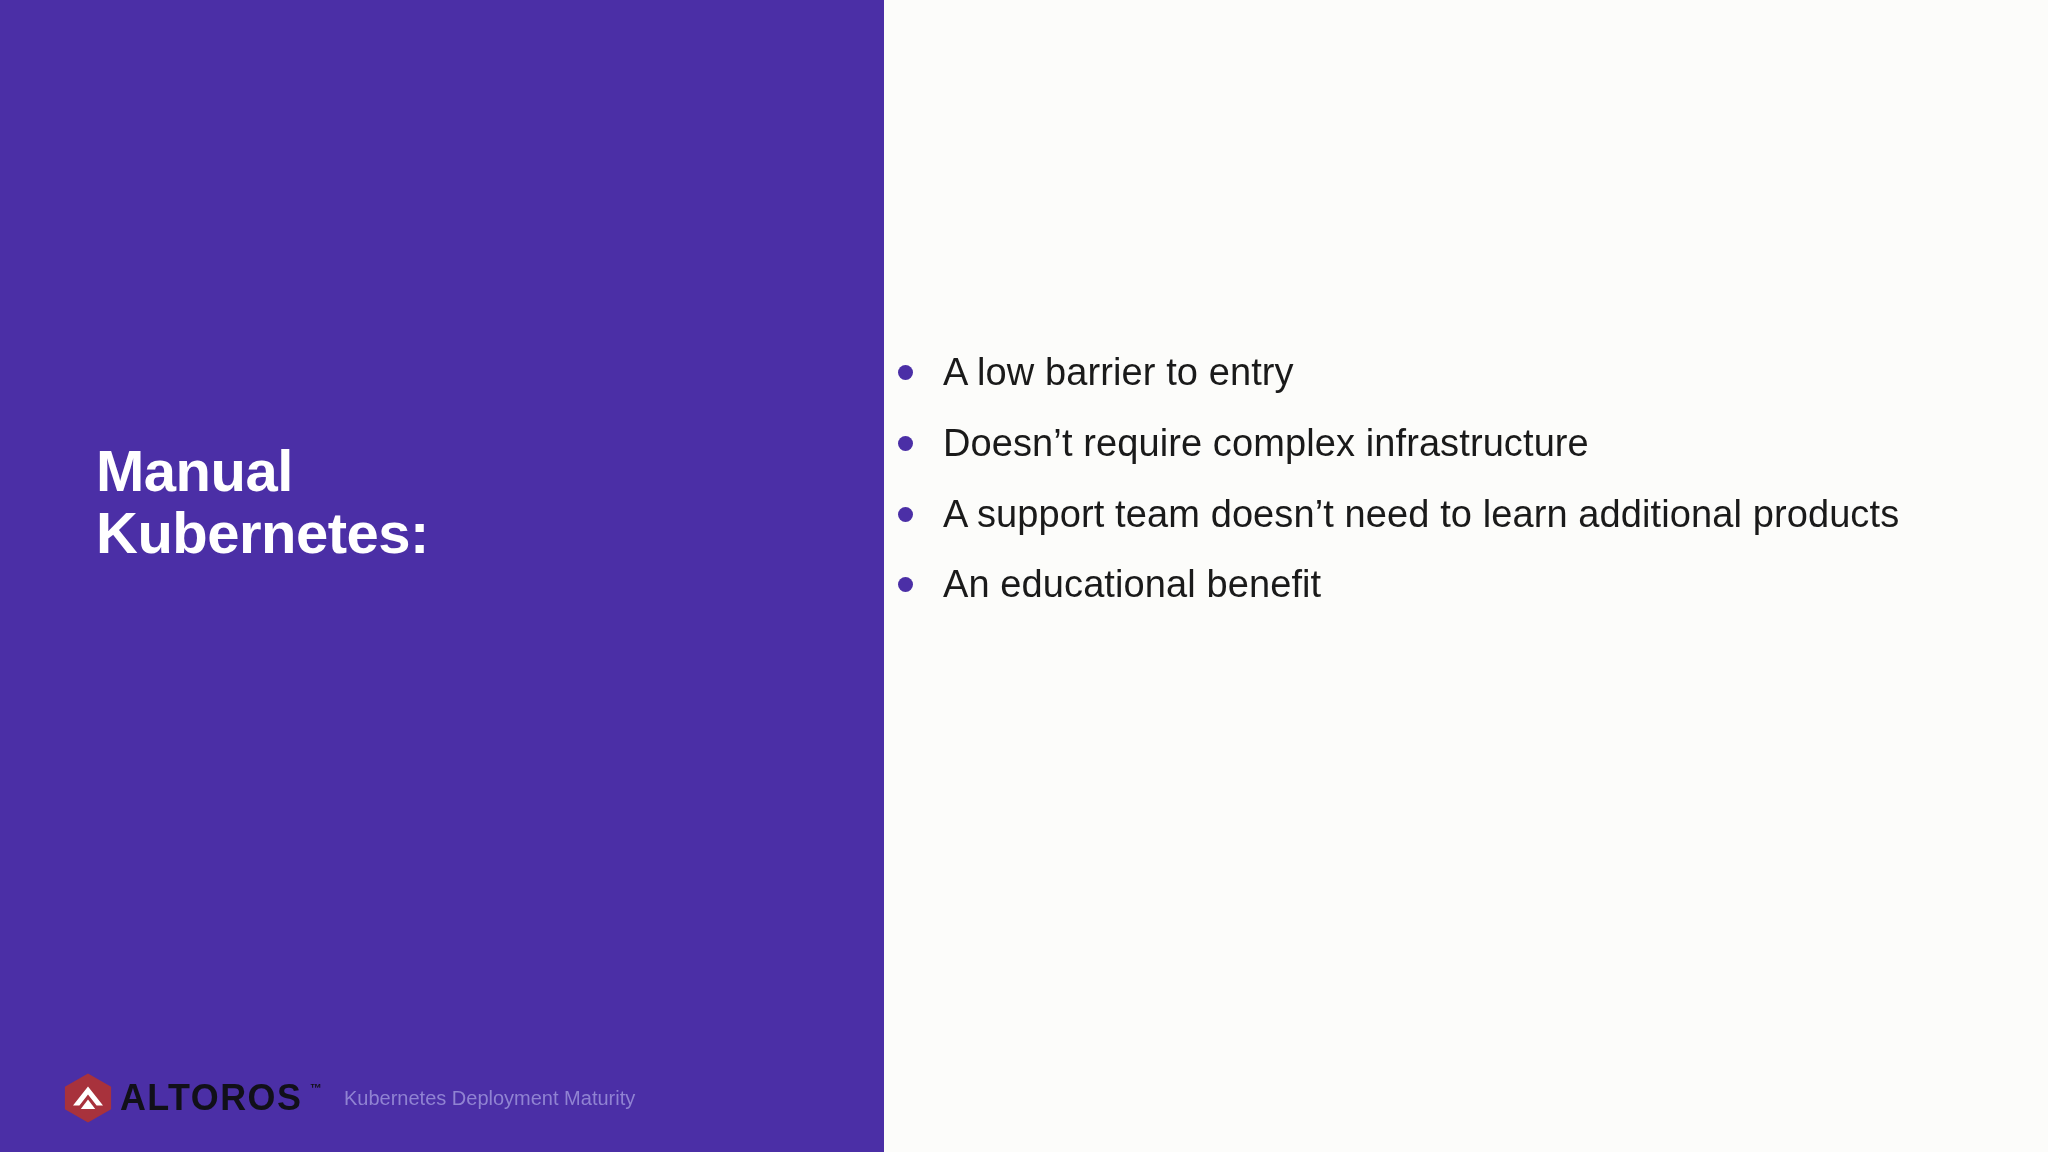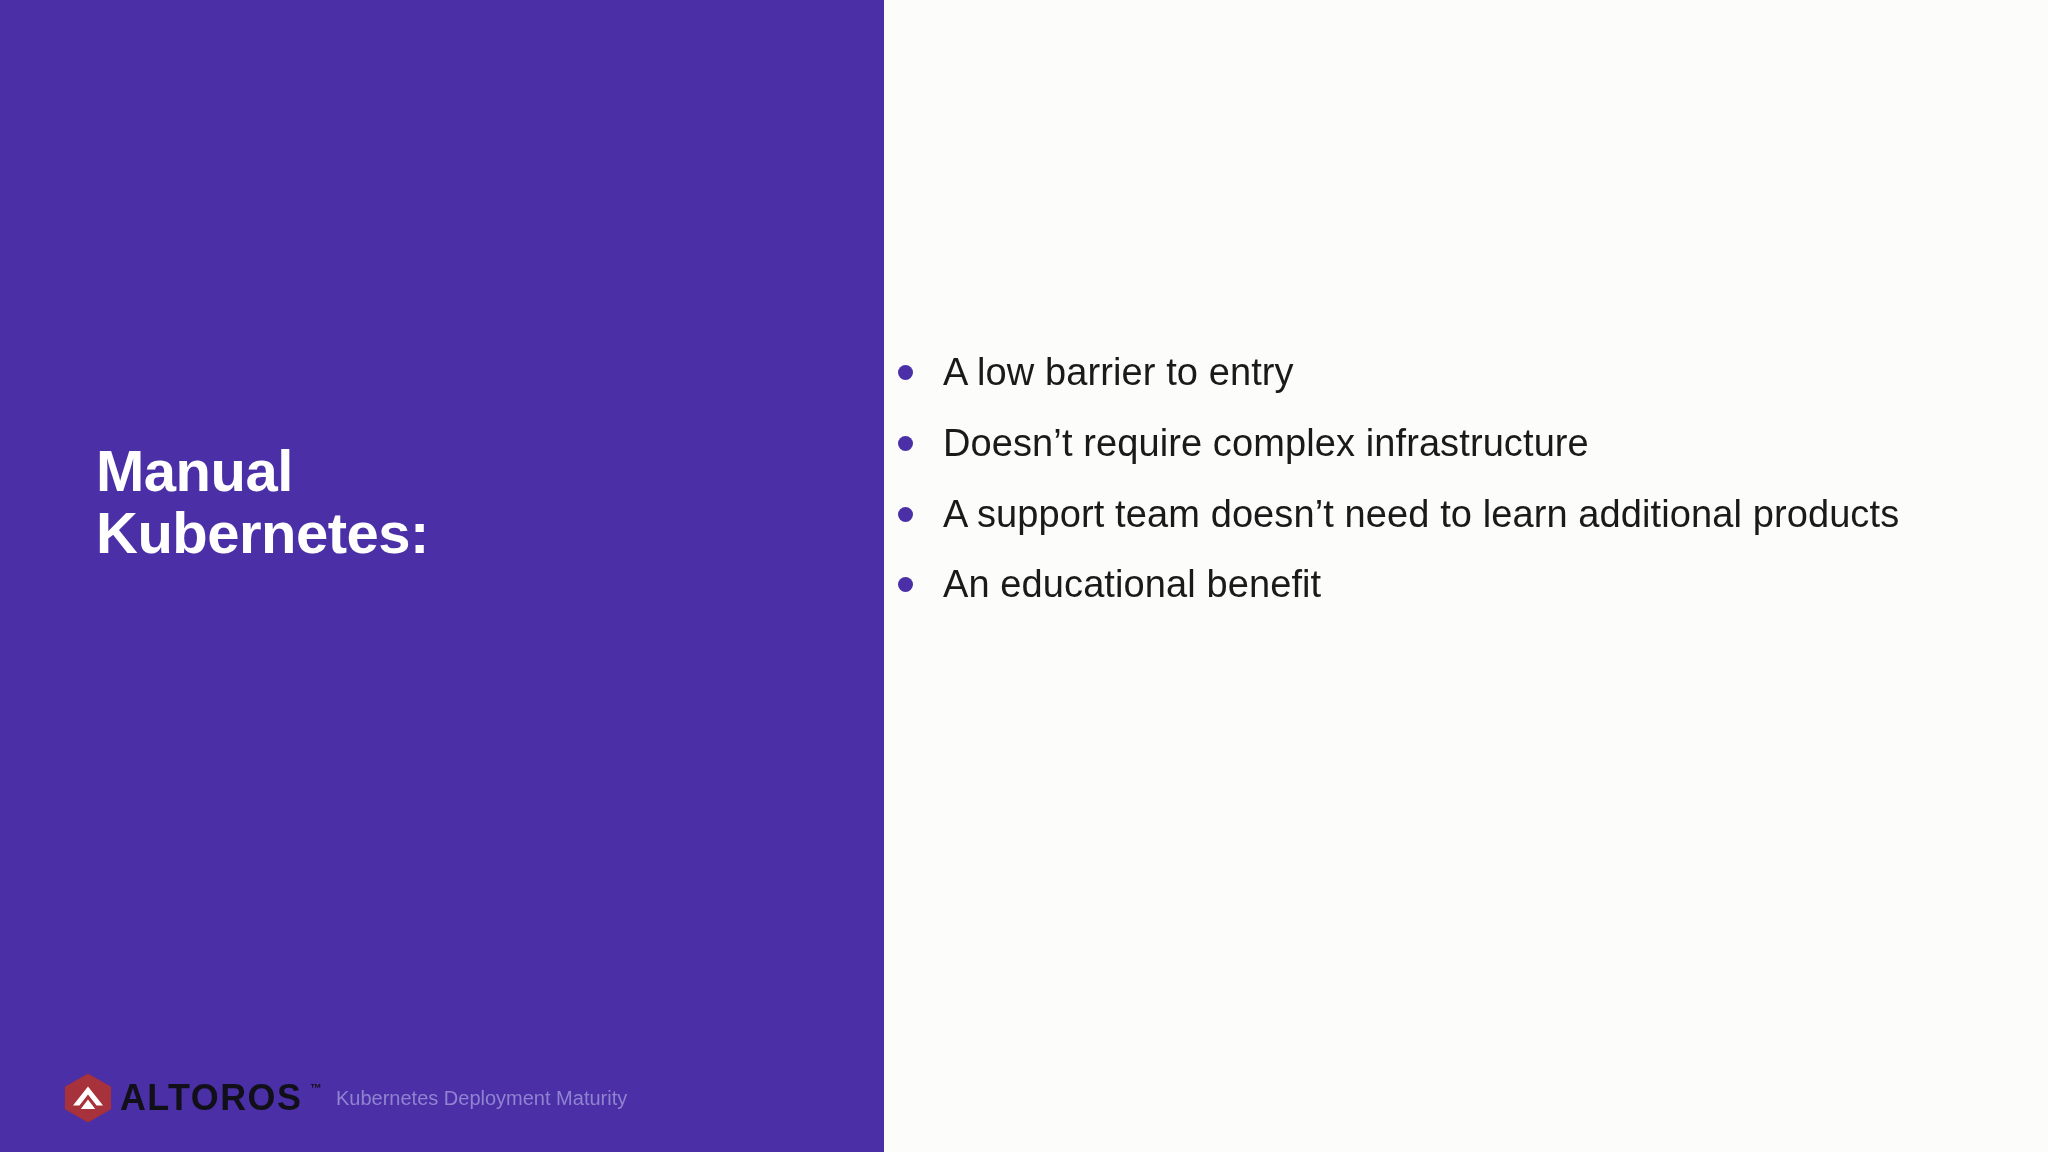--- a/index.html
+++ b/index.html
@@ -53,20 +53,21 @@
   }
 
   
   #footer {
     position: absolute;
     left: 62px;
     bottom: 28px;
     display: flex;
     align-items: center;
     height: 52px;
+    gap: 8px;
   }
 
   #logo-lockup {
     display: flex;
     align-items: center;
     height: 52px;
   }
 
   #logo-mark {
     width: 52px;

